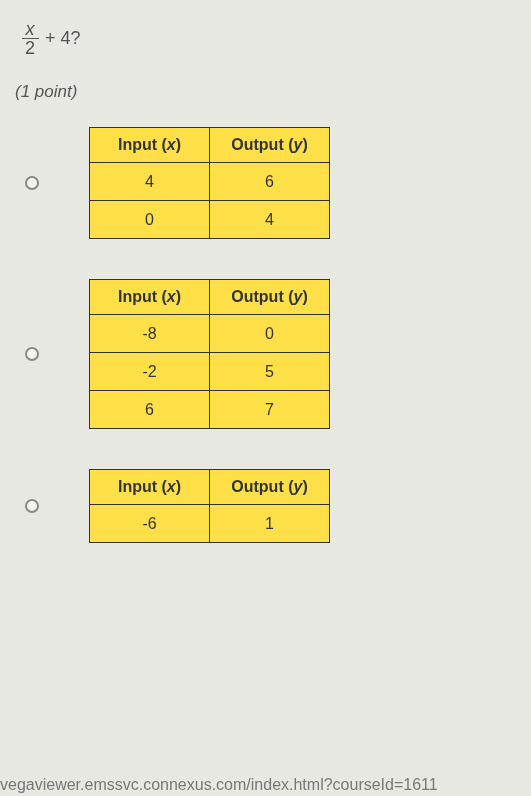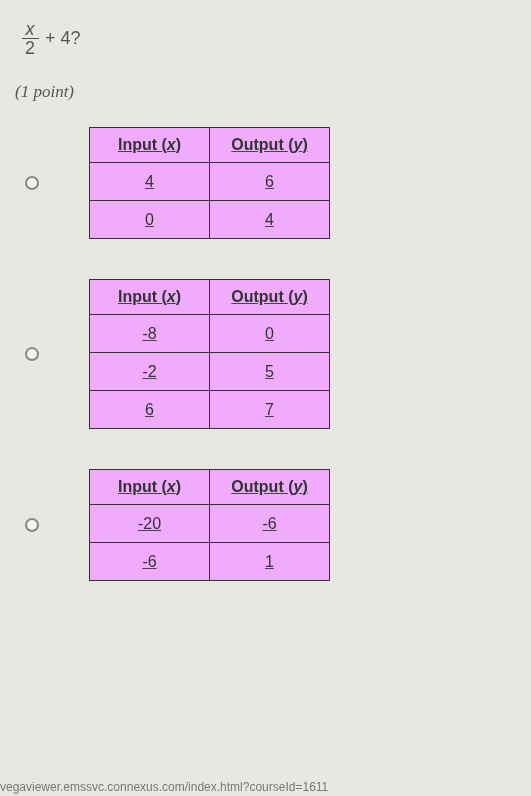--- a/index.html
+++ b/index.html
@@ -38,41 +38,39 @@
       font-style: italic;
     }
     .fraction .den {
       padding: 0 4px;
     }
     .points {
       font-style: italic;
       font-size: 17px;
       color: #555;
       margin-bottom: 25px;
-      font-family: Liberation Serif, serif;
     }
     .option {
       display: flex;
       align-items: center;
       margin-bottom: 40px;
       padding-left: 10px;
     }
     .radio {
       width: 14px;
       height: 14px;
       border: 2px solid #888;
       border-radius: 50%;
       margin-right: 50px;
       flex-shrink: 0;
       background: #f5f5f0;
     }
     table {
       border-collapse: collapse;
-      background: #f0abfc;
-      text-decoration: underline;
+      background: #fde047;
     }
     th, td {
       border: 1.5px solid #333;
       padding: 8px 12px;
       text-align: center;
       font-size: 16px;
       color: #333;
     }
     th {
       font-weight: bold;
@@ -82,21 +80,21 @@
       height: 38px;
       width: 120px;
     }
     .var {
       font-style: italic;
     }
     .footer-url {
       position: absolute;
       bottom: 2px;
       left: 0;
-      font-size: 12px;
+      font-size: 16px;
       color: #777;
     }
   </style>
 </head>
 <body>
 
 <div class="question">
   <span class="fraction">
     <span class="num">x</span>
     <span class="den">2</span>
@@ -152,24 +150,20 @@
 
 <div class="option" style="margin-bottom:5px;">
   <div class="radio"></div>
   <table>
     <tbody>
         <tr>
       <th><span>Input (</span><span class="var">x</span><span>)</span></th>
       <th><span>Output (</span><span class="var">y</span><span>)</span></th>
     </tr>
     <tr>
-          <td>-20</td>
-          <td>-6</td>
-        </tr>
-    <tr>
           <td>-6</td>
           <td>1</td>
         </tr>
   </tbody>
     </table>
 </div>
 
 <div class="footer-url">vegaviewer.emssvc.connexus.com/index.html?courseId=1611</div>
 
 </body></html>

